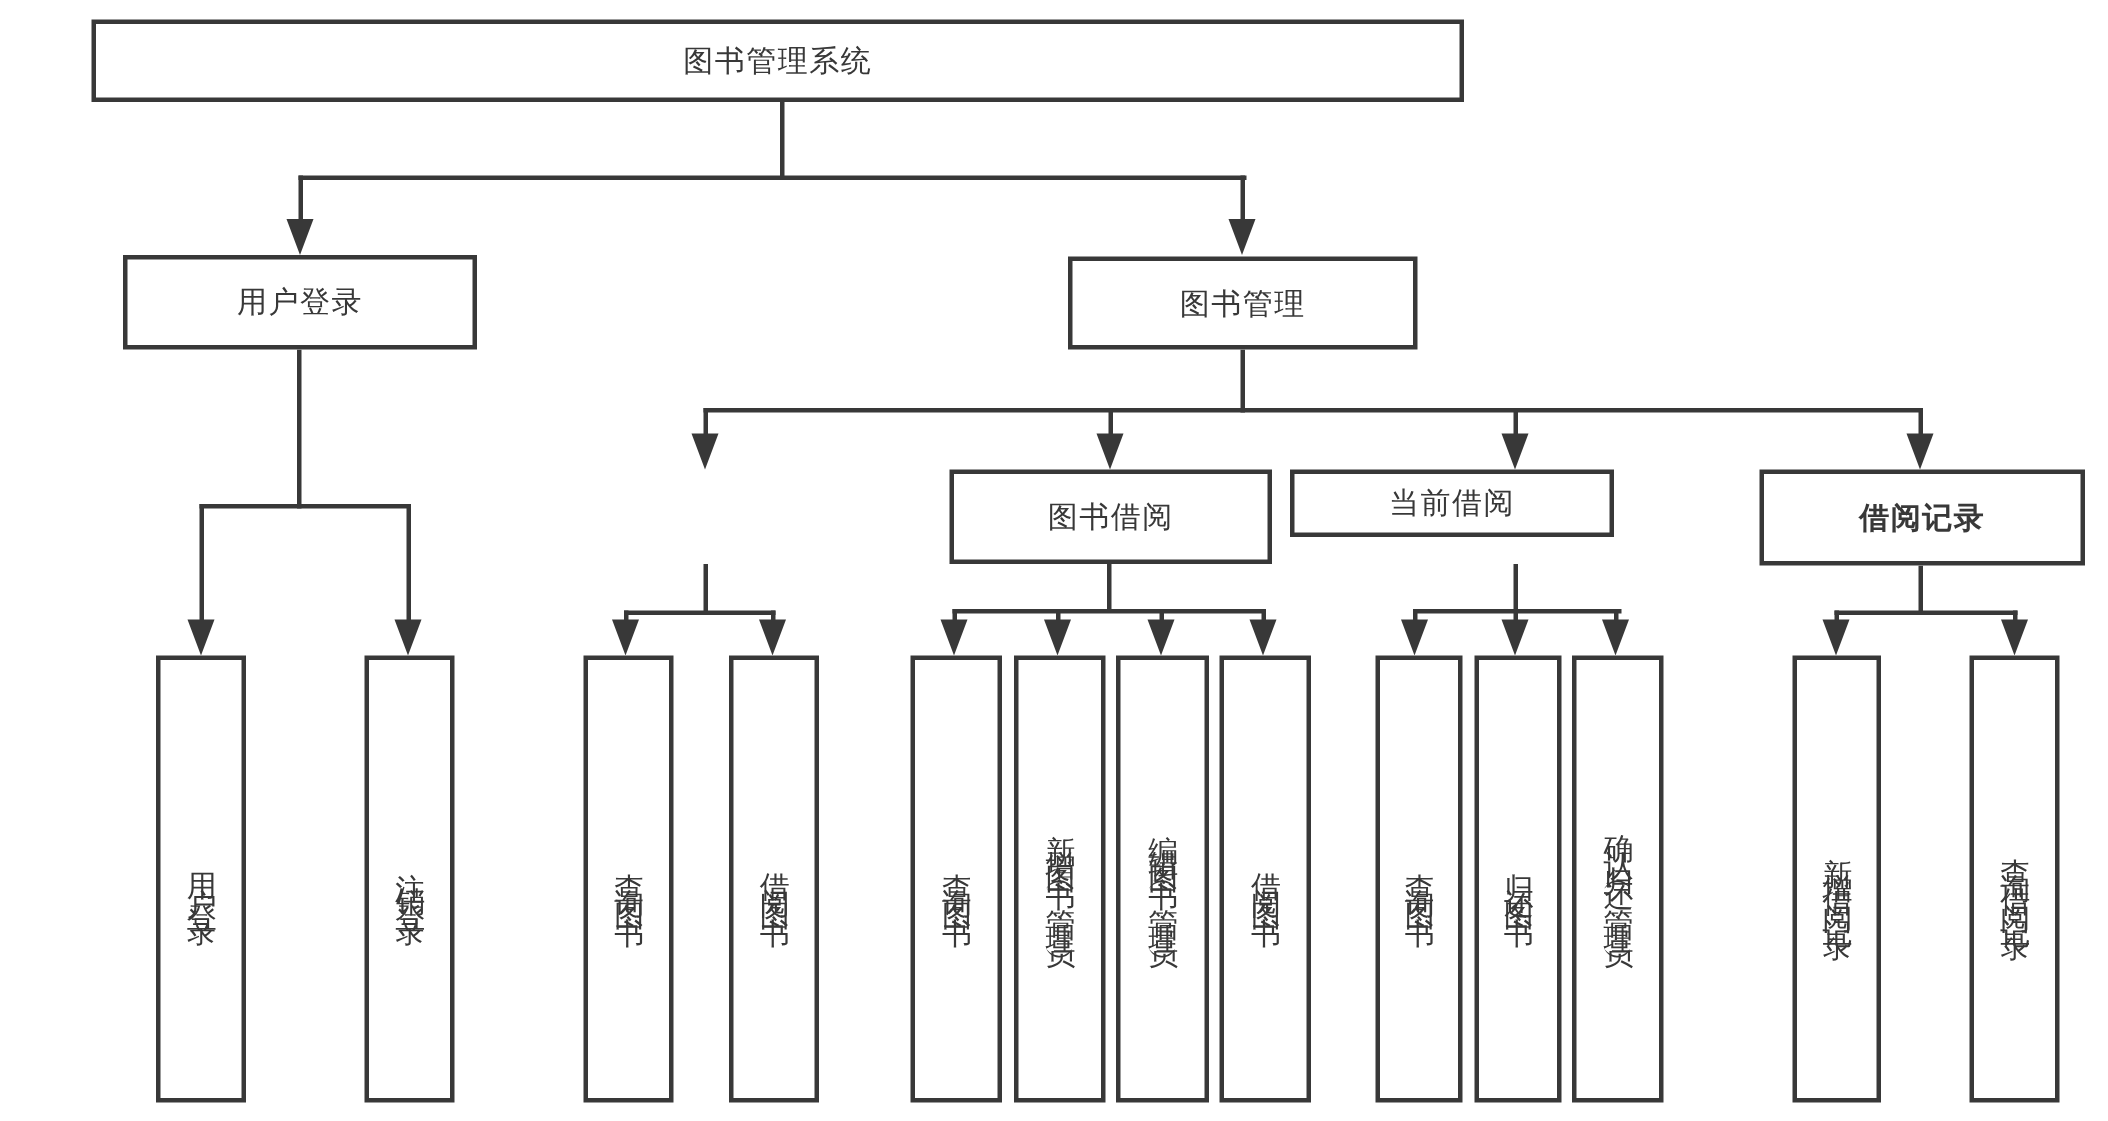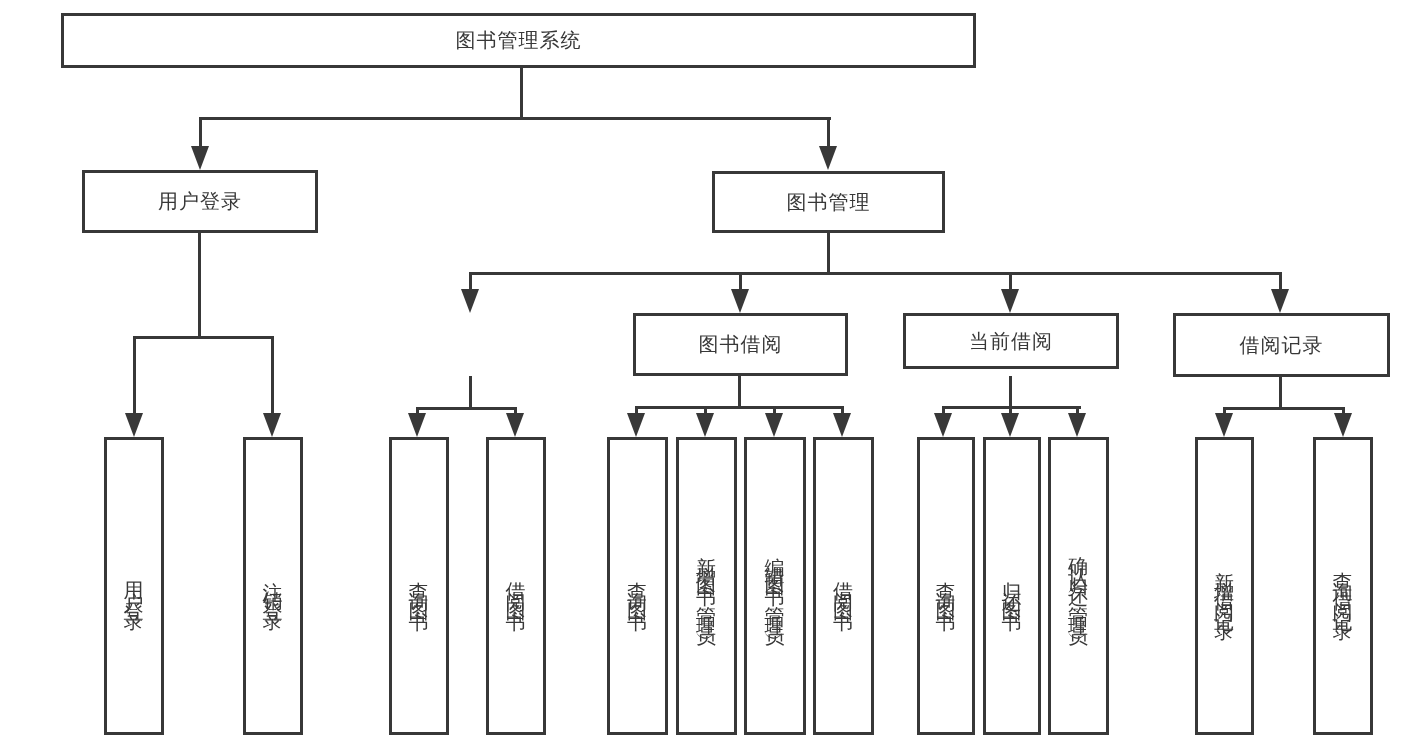--- a/index.html
+++ b/index.html
@@ -63,24 +63,24 @@
   <div class="hbox" style="left:82px;top:170px;width:236px;height:63px;">
     <span class="lbl">用户登录</span>
   </div>
   <div class="hbox" style="left:712px;top:171px;width:233px;height:62px;">
     <span class="lbl">图书管理</span>
   </div>
 
   <div class="hbox" style="left:633px;top:313px;width:215px;height:63px;">
     <span class="lbl">图书借阅</span>
   </div>
-  <div class="hbox" style="left:903px;top:313px;width:216px;height:56px;">
+  <div class="hbox" style="left:860px;top:313px;width:216px;height:45px;">
     <span class="lbl">当前借阅</span>
   </div>
-  <div class="hbox" style="left:1173px;top:313px;width:217px;height:64px;">
+  <div class="hbox" style="left:1173px;top:313px;width:217px;height:64px;font-weight:bold;">
     <span class="lbl">借阅记录</span>
   </div>
 
   <div class="vbox" style="left:104px;width:60px;">
     <span class="lbl">用户登录</span>
   </div>
   <div class="vbox" style="left:243px;width:60px;">
     <span class="lbl">注销登录</span>
   </div>
 

